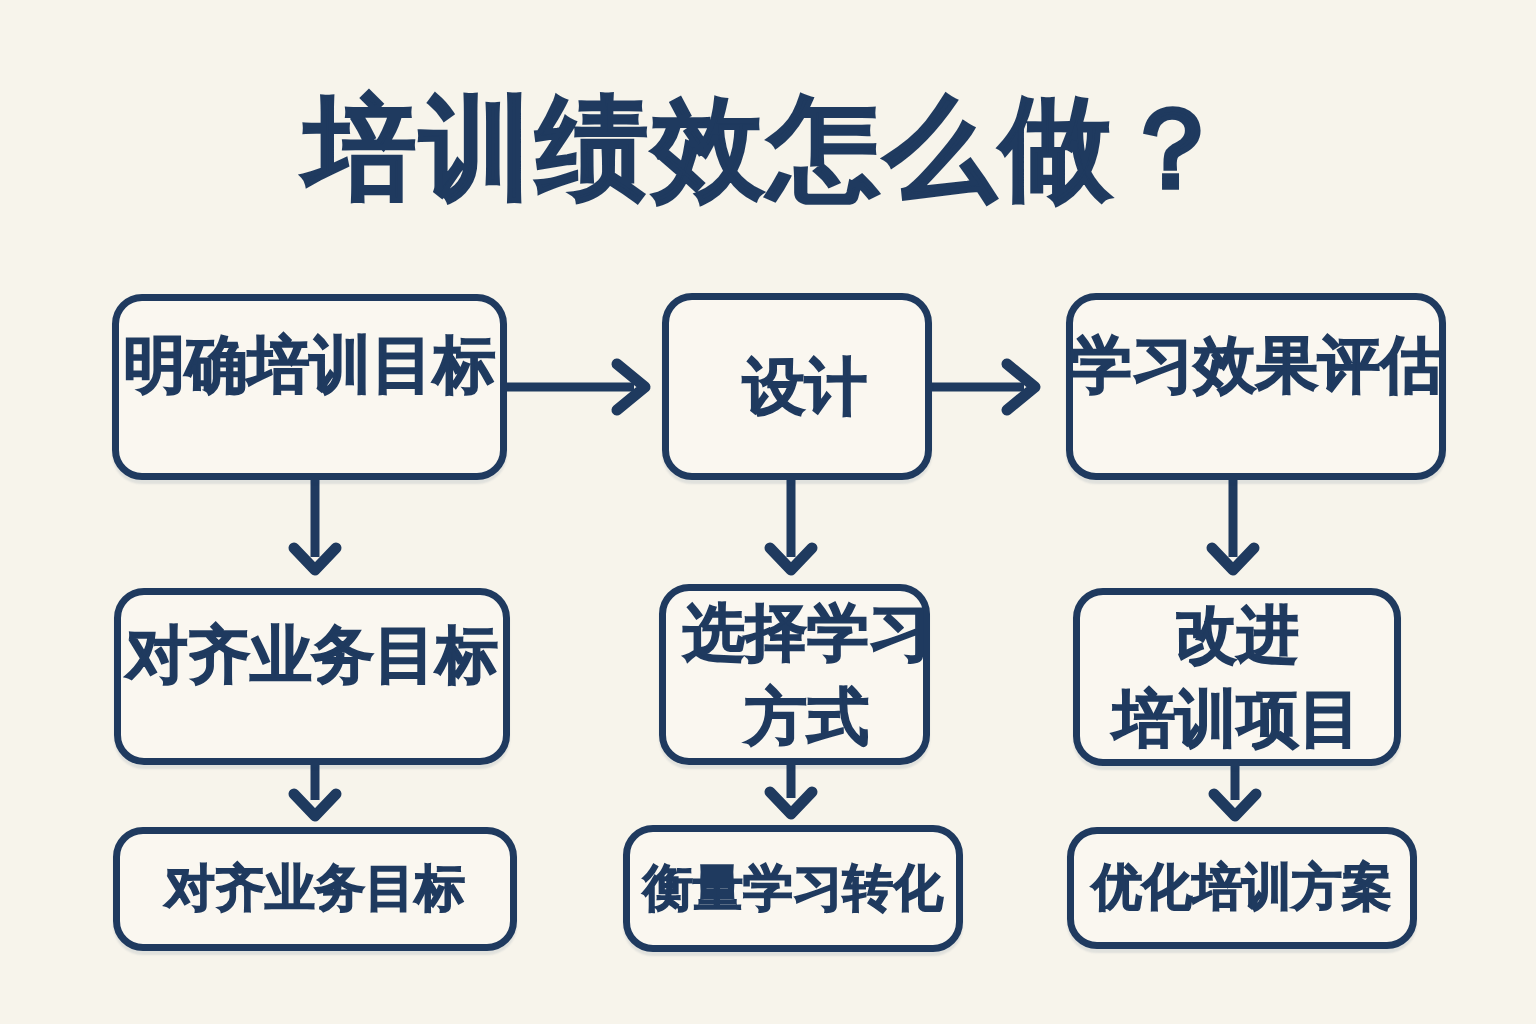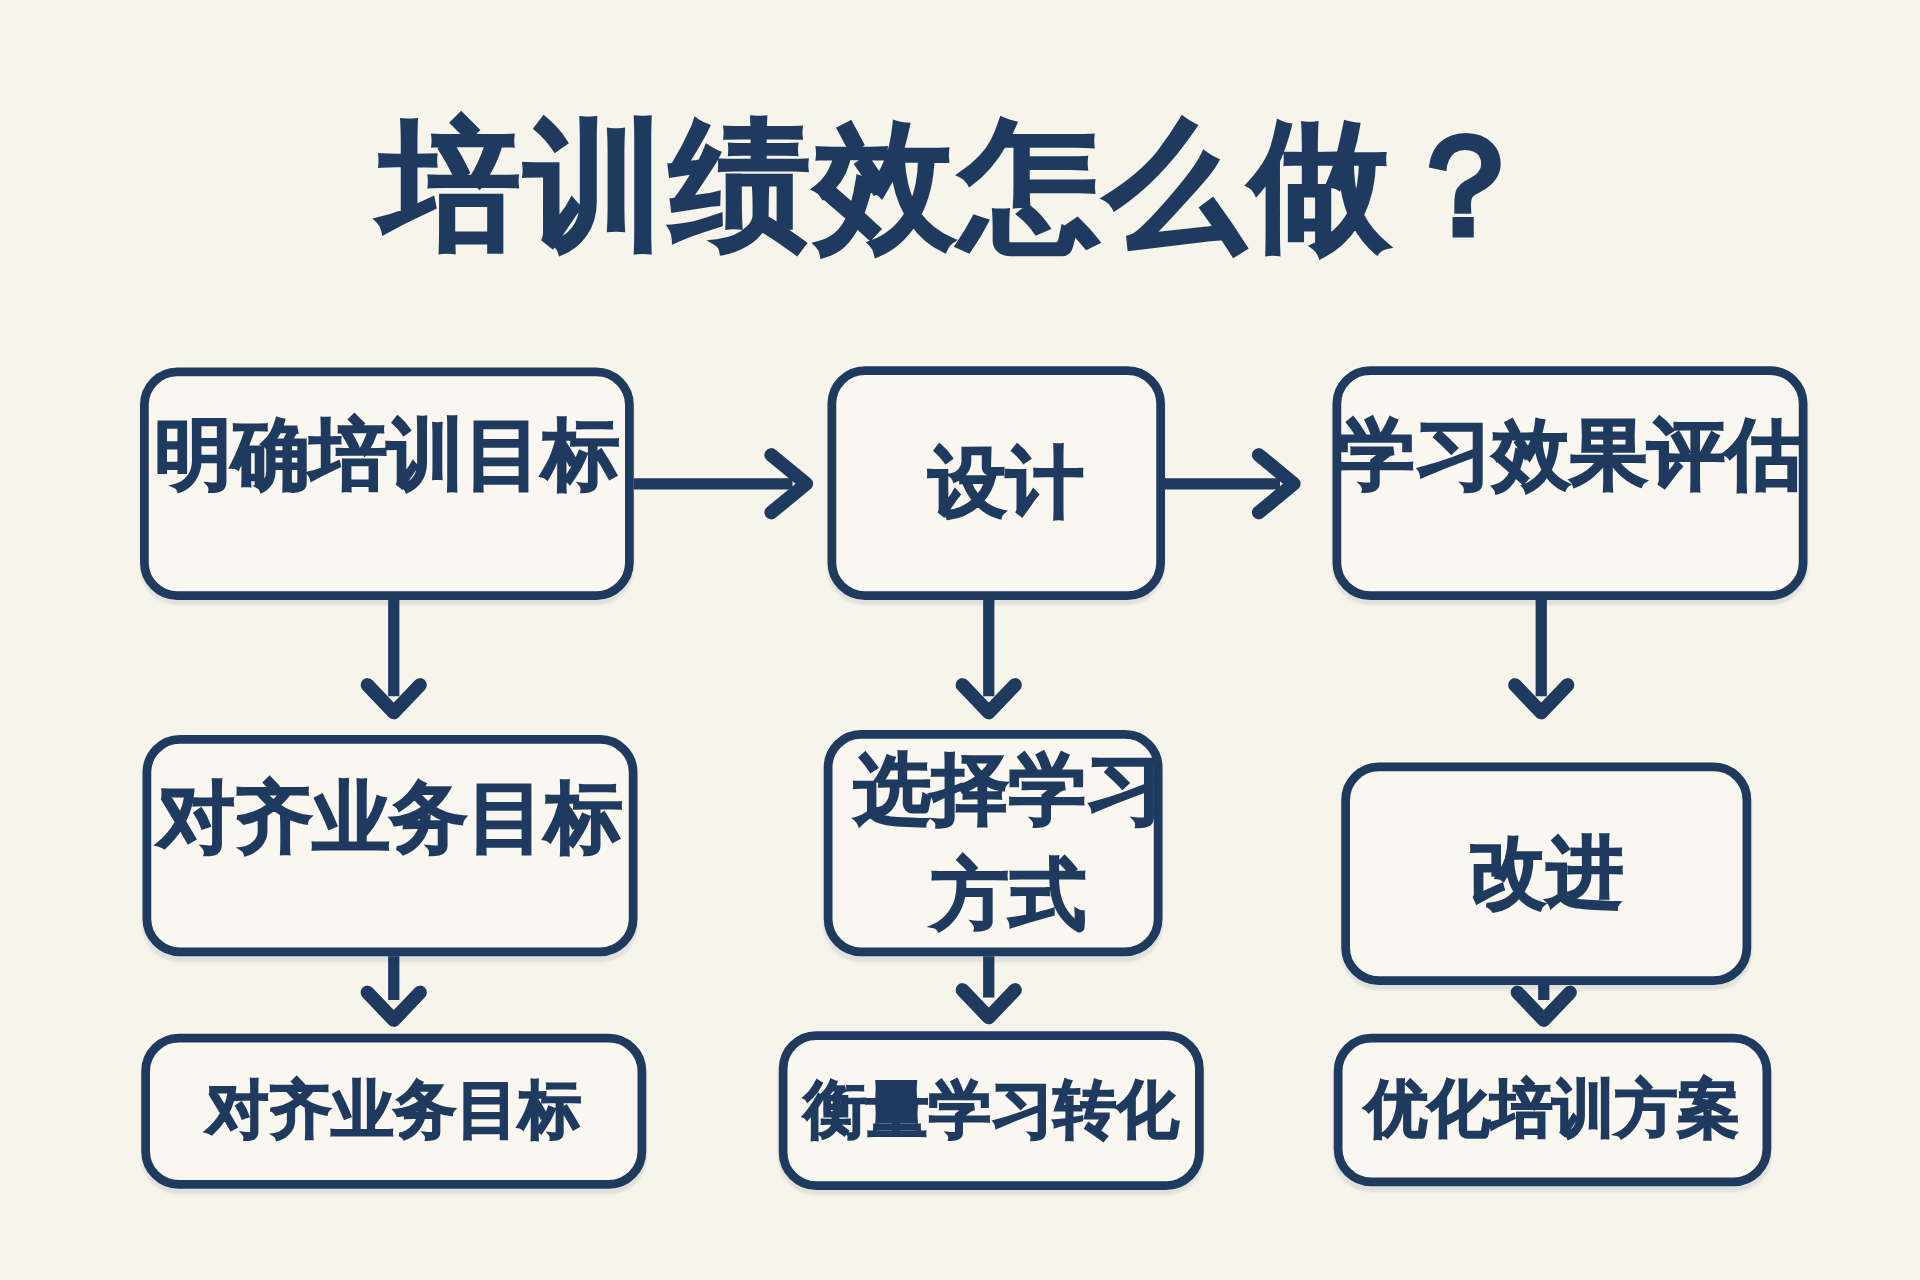--- a/index.html
+++ b/index.html
@@ -116,22 +116,23 @@
 
   <div class="node lift" style="left:114px; top:588px; width:396px; height:177px;">
     <span>对齐业务目标</span>
   </div>
 
   <div class="node" style="left:659px; top:584px; width:271px; height:181px;padding-left:25px;">
     <span>选择学习</span>
     <span>方式</span>
   </div>
 
-  <div class="node" style="left:1073px; top:588px; width:328px; height:178px;margin-top:22px;">
+  <div class="node" style="left:1073px; top:588px; width:328px; height:178px;">
     <span>改进</span>
+    <span>培训项目</span>
   </div>
 
   <div class="node small" style="left:113px; top:827px; width:404px; height:124px;">
     <span>对齐业务目标</span>
   </div>
 
   <div class="node small" style="left:623px; top:825px; width:340px; height:127px;text-align:right;">
     <span>衡量学习转化</span>
   </div>
 

